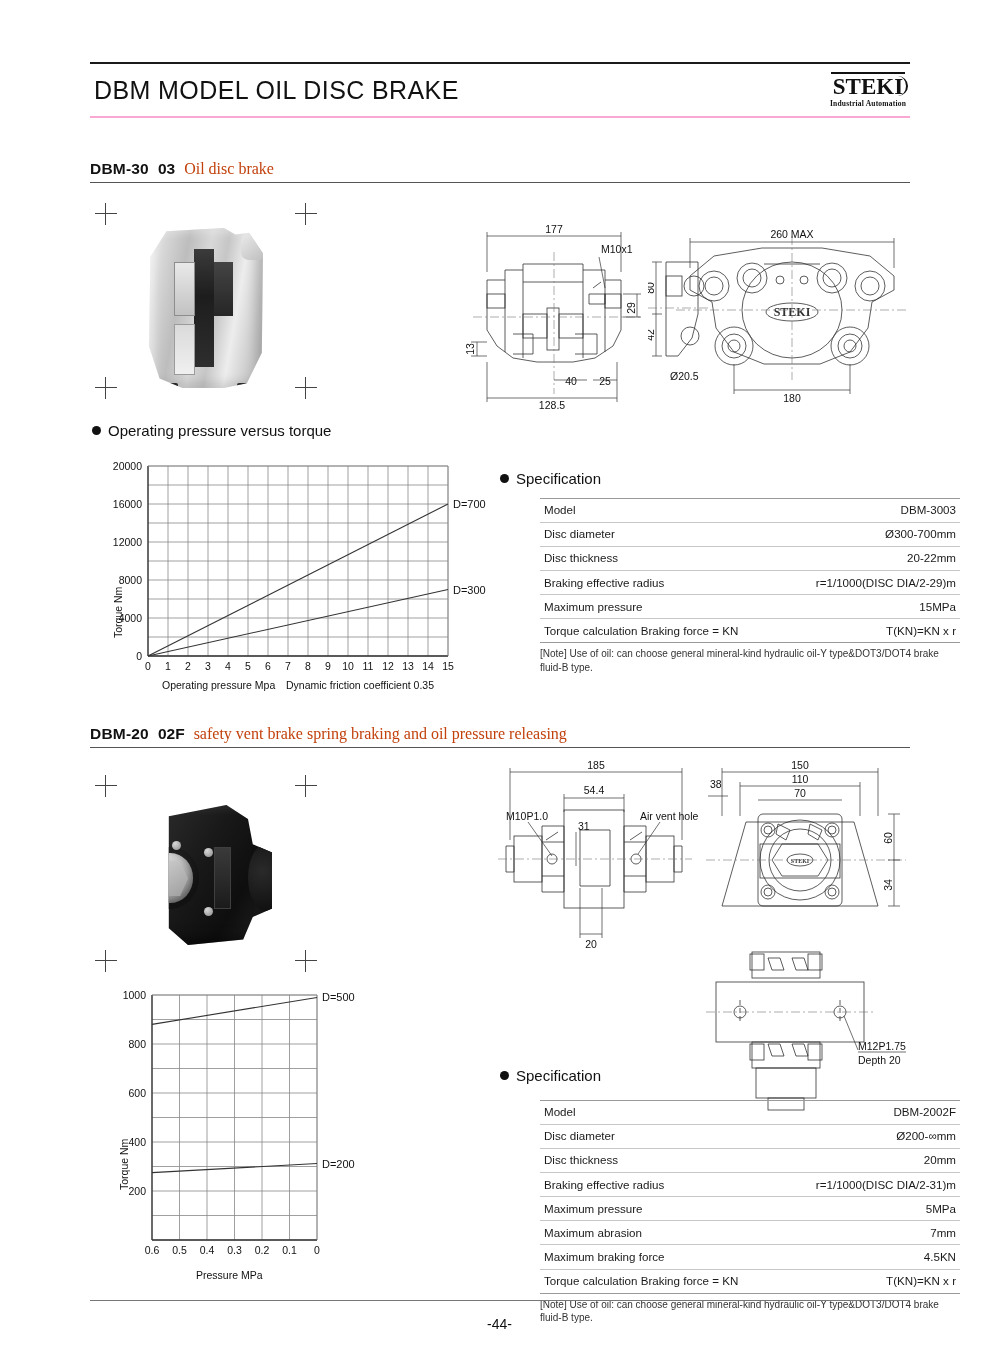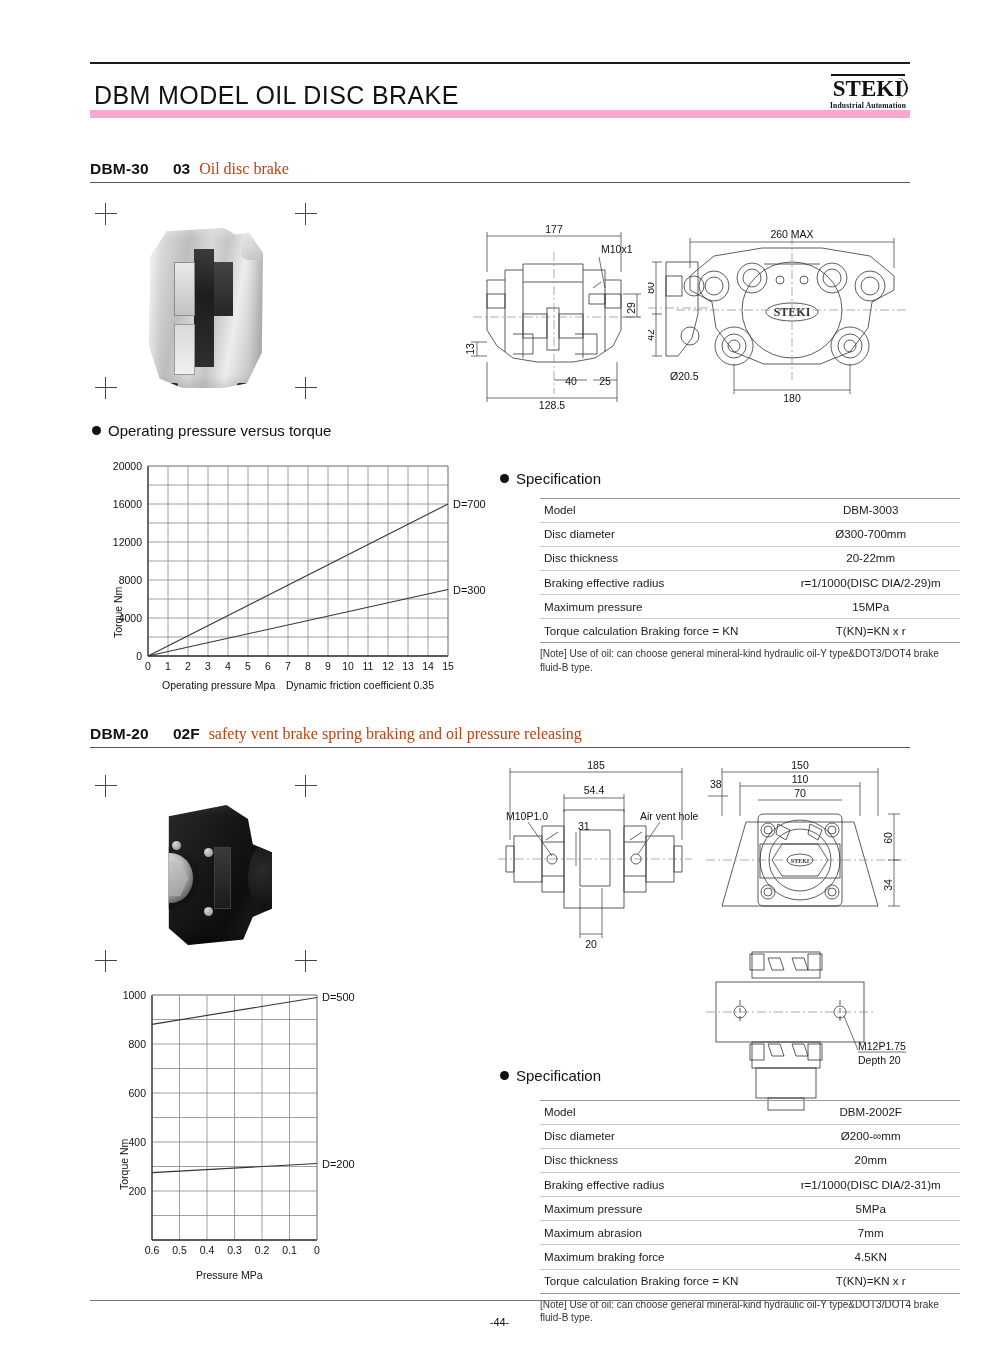--- a/index.html
+++ b/index.html
@@ -12,23 +12,23 @@
     color: #1a1a1a;
     position: relative;
     overflow: hidden;
   }
   .page { position: relative; width: 999px; height: 1357px; padding: 0; }
 
   
   .header {
     position: absolute; left: 90px; top: 62px; width: 820px;
     border-top: 2px solid #1a1a1a;
-    border-bottom: 8px solid #f9a8d4;
+    border-bottom: 2px solid #f9a8d4;
     height: 56px;
-    display: flex; align-items: flex-end; justify-content: space-between;
+    display: flex; align-items: center; justify-content: space-between;
   }
   .header-title {
     font-size: 25px; letter-spacing: 0.4px; font-weight: 400; color:#111;
     padding-left: 4px; white-space: nowrap;
   }
   .logo-box { display:flex; flex-direction:column; align-items:center; padding-right:4px; }
   .logo-mark {
     font-family: "Liberation Serif", serif;
     font-size: 23px; font-weight: 700; letter-spacing: 0px;
     line-height: 1; color:#111; position: relative;
@@ -38,21 +38,21 @@
   .logo-mark .swoosh {
     position:absolute; right:-3px; top:2px; width:10px; height:20px;
     border-right:2px solid #111; border-top-right-radius:10px; border-bottom-right-radius:10px;
   }
   .logo-sub { font-family:"Liberation Serif", serif; font-size:7.5px; font-weight:700; letter-spacing:0.2px; color:#111; margin-top:1px; }
 
   
   .sec-head { position:absolute; left:90px; width:820px; }
   .sec-head .line1 { display:flex; align-items:baseline; padding-bottom:4px; }
   .sec-head .code { font-size:15.5px; font-weight:700; color:#111; letter-spacing:0.2px; }
-  .sec-head .code2 { font-size:15.5px; font-weight:700; color:#111; margin-left:24px; }
+  .sec-head .code2 { font-size:15.5px; font-weight:700; color:#111; margin-left:9px; }
   .sec-head .desc { font-size:16px; font-weight:400; color:#c2410c; margin-left:9px;font-family:Liberation Serif, serif; }
   .sec-head .rule { border-bottom:1.5px solid #555; width:820px; }
 
   .bullet-head { position:absolute; font-size:15px; color:#111; display:flex; align-items:center; }
   .bullet-head .dot { width:9px; height:9px; border-radius:50%; background:#111; margin-right:7px; display:inline-block; }
 
   
   .photo-frame { position:absolute; }
   .cmark { position:absolute; width:22px; height:22px; }
   .cmark:before, .cmark:after { content:""; position:absolute; background:#444; }
@@ -152,28 +152,28 @@
 
   
   .spec { position:absolute; width:420px;margin-left:40px; }
   .spec table { width:100%; border-collapse:collapse; }
   .spec td {
     font-size:11.6px; color:#1a1a1a; padding:4.3px 2px 4.3px 4px;
     border-bottom:1px solid #c7c7c7; line-height:1.25;
   }
   .spec tr:first-child td { border-top:1.5px solid #9a9a9a; }
   .spec tr:last-child td { border-bottom:1.5px solid #9a9a9a; }
-  .spec td.val { text-align:center; padding-right:4px; }
+  .spec td.val { text-align:right; padding-right:4px; }
   .spec .note {
     font-size:10px; color:#333; line-height:1.33; padding-top:4px;
   }
 
   .footer {
     position:absolute; left:0; top:1316px; width:999px; text-align:center;
-    font-size:11px; color:#111;
+    font-size:14px; color:#111;
   }
   .footrule { position:absolute; left:90px; top:1300px; width:820px; border-top:1.5px solid #777; }
 </style>
 </head>
 <body>
 
 <div class="page">
 
   <div class="header">
     <div class="header-title">DBM MODEL OIL DISC BRAKE</div>

